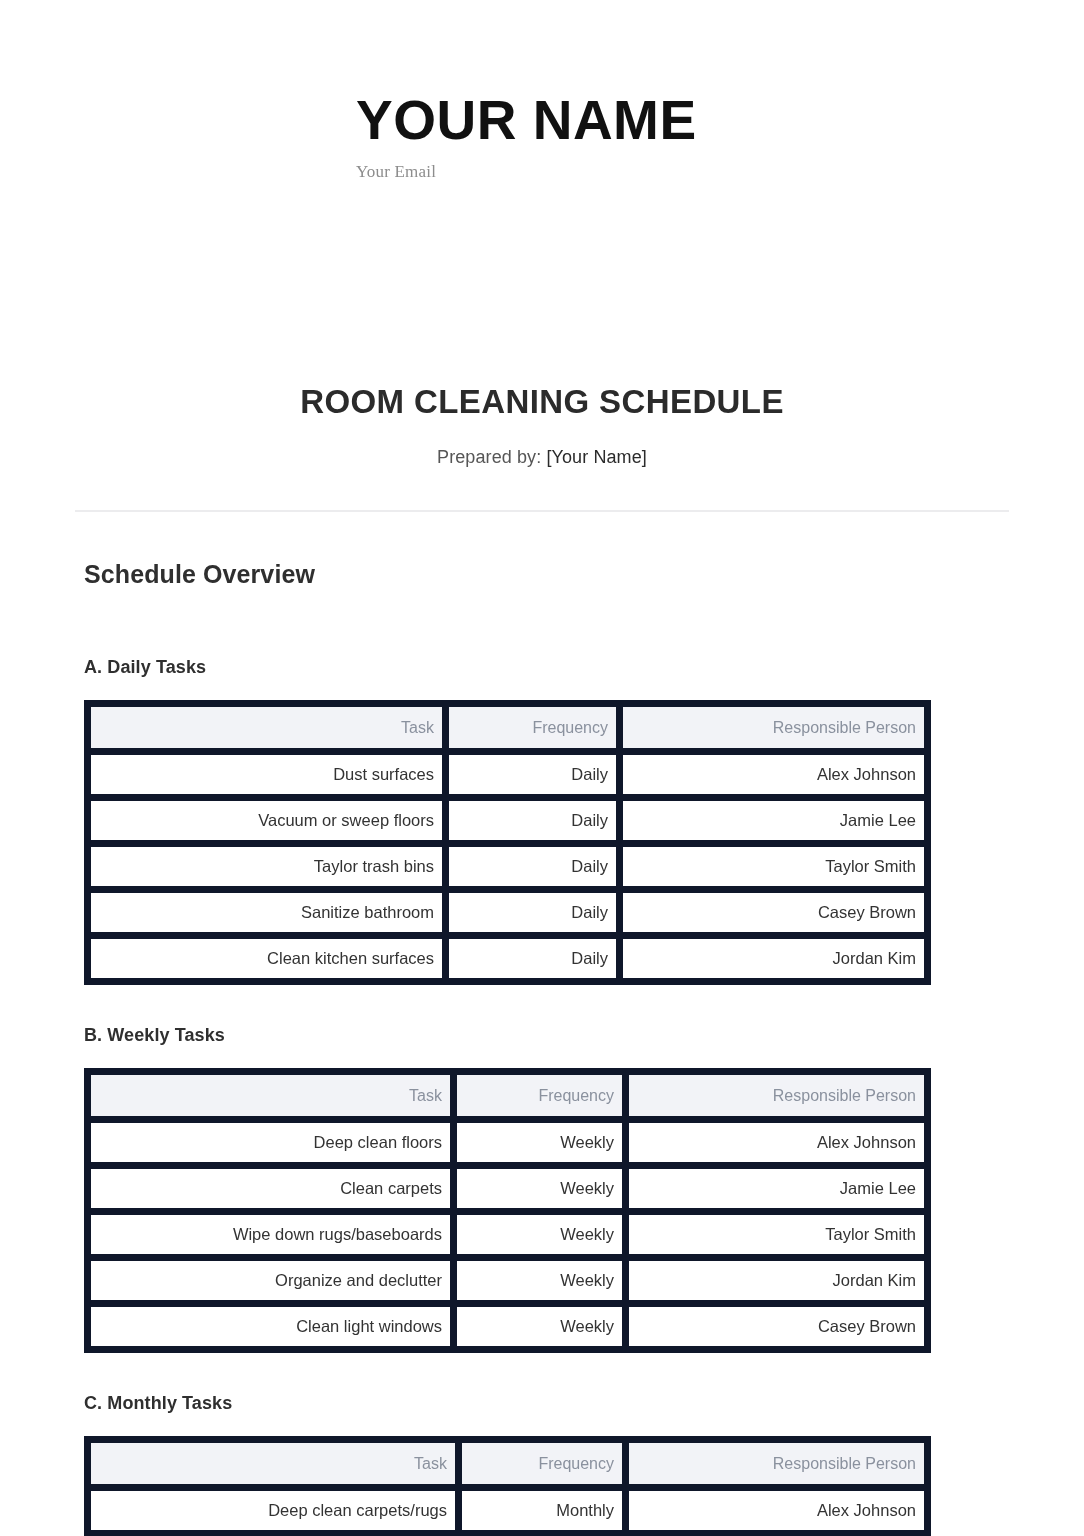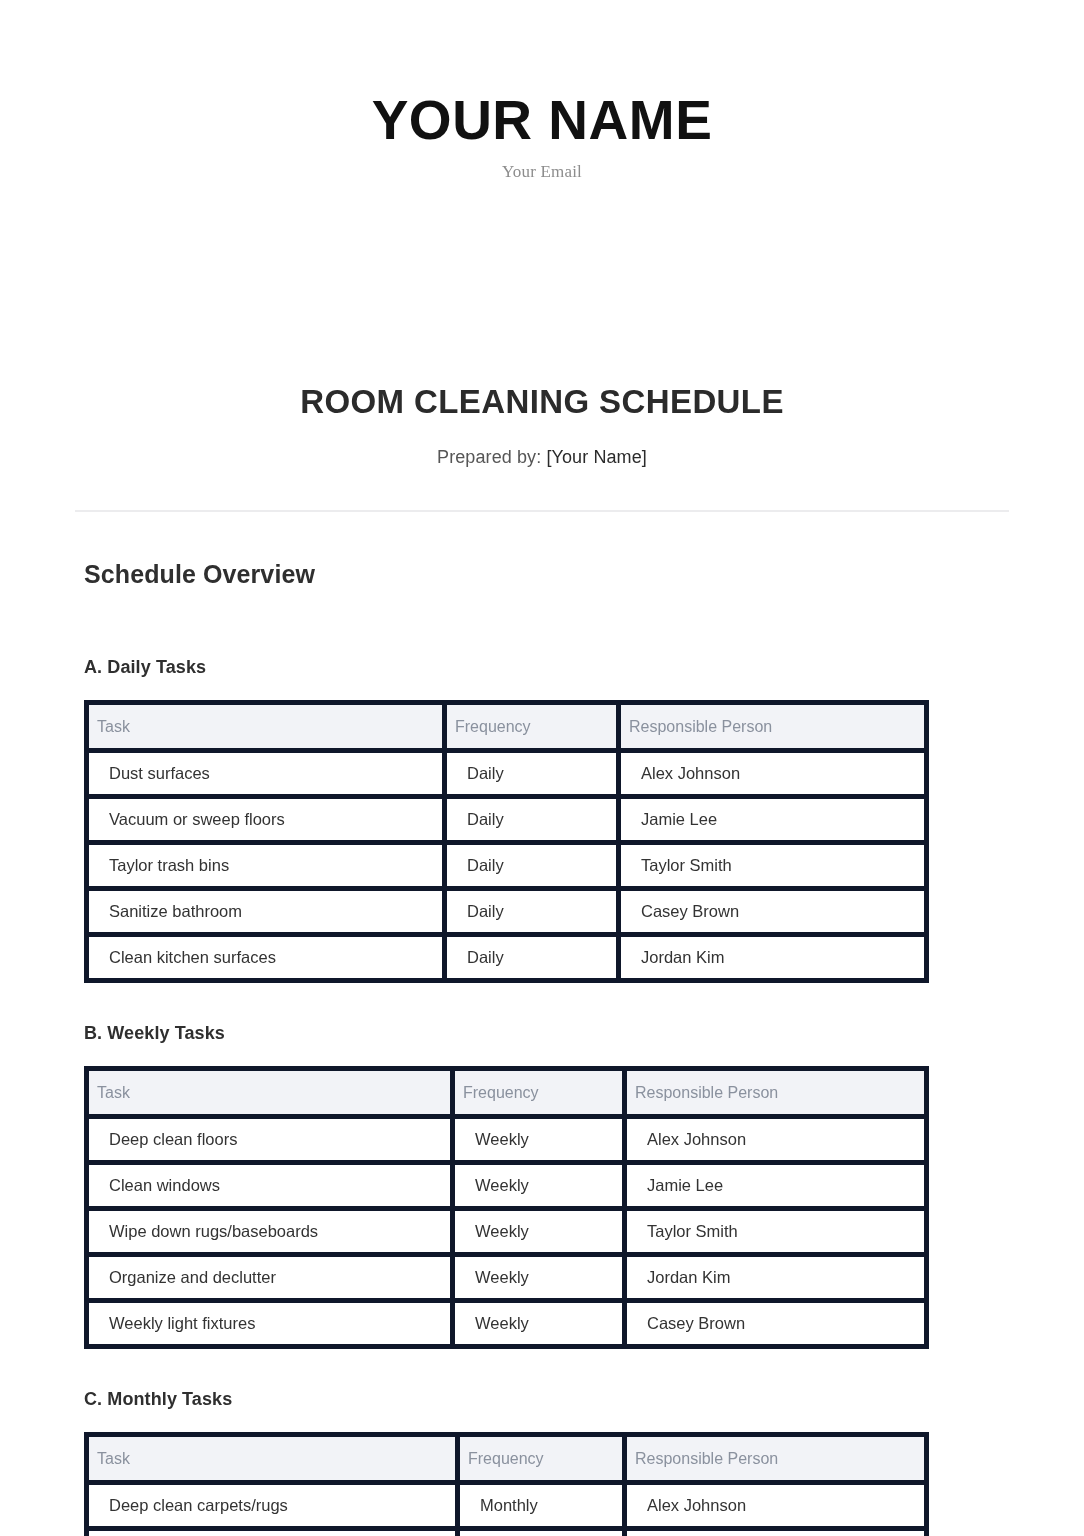--- a/index.html
+++ b/index.html
@@ -28,21 +28,21 @@
     padding-top: 92px;
     width: 100%;
     display: flex;
     flex-direction: column;
     align-items: center;
   }
   .letterhead-inner {
     width: 372px;
     display: flex;
     flex-direction: column;
-    align-items: center;
+    align-items: flex-start;
   }
   .brand-name {
     font-family: "Liberation Sans", sans-serif;
     font-size: 55px;
     font-weight: 700;
     letter-spacing: 0.5px;
     color: #111111;
     line-height: 1.05;
     white-space: nowrap;
     margin: 0;
@@ -111,22 +111,22 @@
 
   
   table.sched {
     border-collapse: collapse;
     table-layout: fixed;
     width: 840px;
     background: #ffffff;
   }
   table.sched th,
   table.sched td {
-    border: 5px solid #0f172a;
-    text-align: left;
+    border: 7px solid #0f172a;
+    text-align: right;
     vertical-align: middle;
     padding: 0 8px;
     height: 46px;
     font-size: 16.5px;
     overflow: hidden;
     white-space: nowrap;
     margin-left: 30px;
   }
   table.sched th {
     background: #f2f3f7;
@@ -236,36 +236,36 @@
               <th>Responsible Person</th>
             </tr>
           </thead>
           <tbody>
             <tr>
               <td>Deep clean floors</td>
               <td>Weekly</td>
               <td>Alex Johnson</td>
             </tr>
             <tr>
-              <td>Clean windows</td>
+              <td>Clean carpets</td>
               <td>Weekly</td>
               <td>Jamie Lee</td>
             </tr>
             <tr>
               <td>Wipe down rugs/baseboards</td>
               <td>Weekly</td>
               <td>Taylor Smith</td>
             </tr>
             <tr>
               <td>Organize and declutter</td>
               <td>Weekly</td>
               <td>Jordan Kim</td>
             </tr>
             <tr>
-              <td>Weekly light fixtures</td>
+              <td>Clean light windows</td>
               <td>Weekly</td>
               <td>Casey Brown</td>
             </tr>
           </tbody>
         </table>
         <h3 class="sub-heading">C. Monthly Tasks</h3>
         <table class="sched t-monthly">
           <colgroup>
             <col class="c-task">
             <col class="c-freq">

